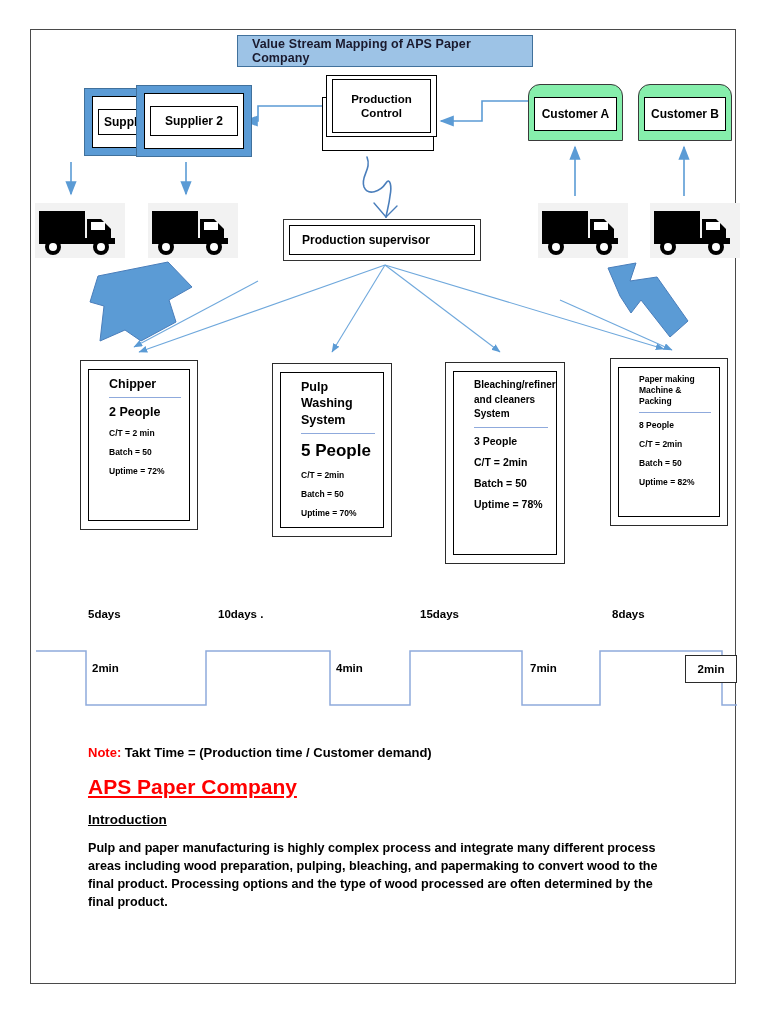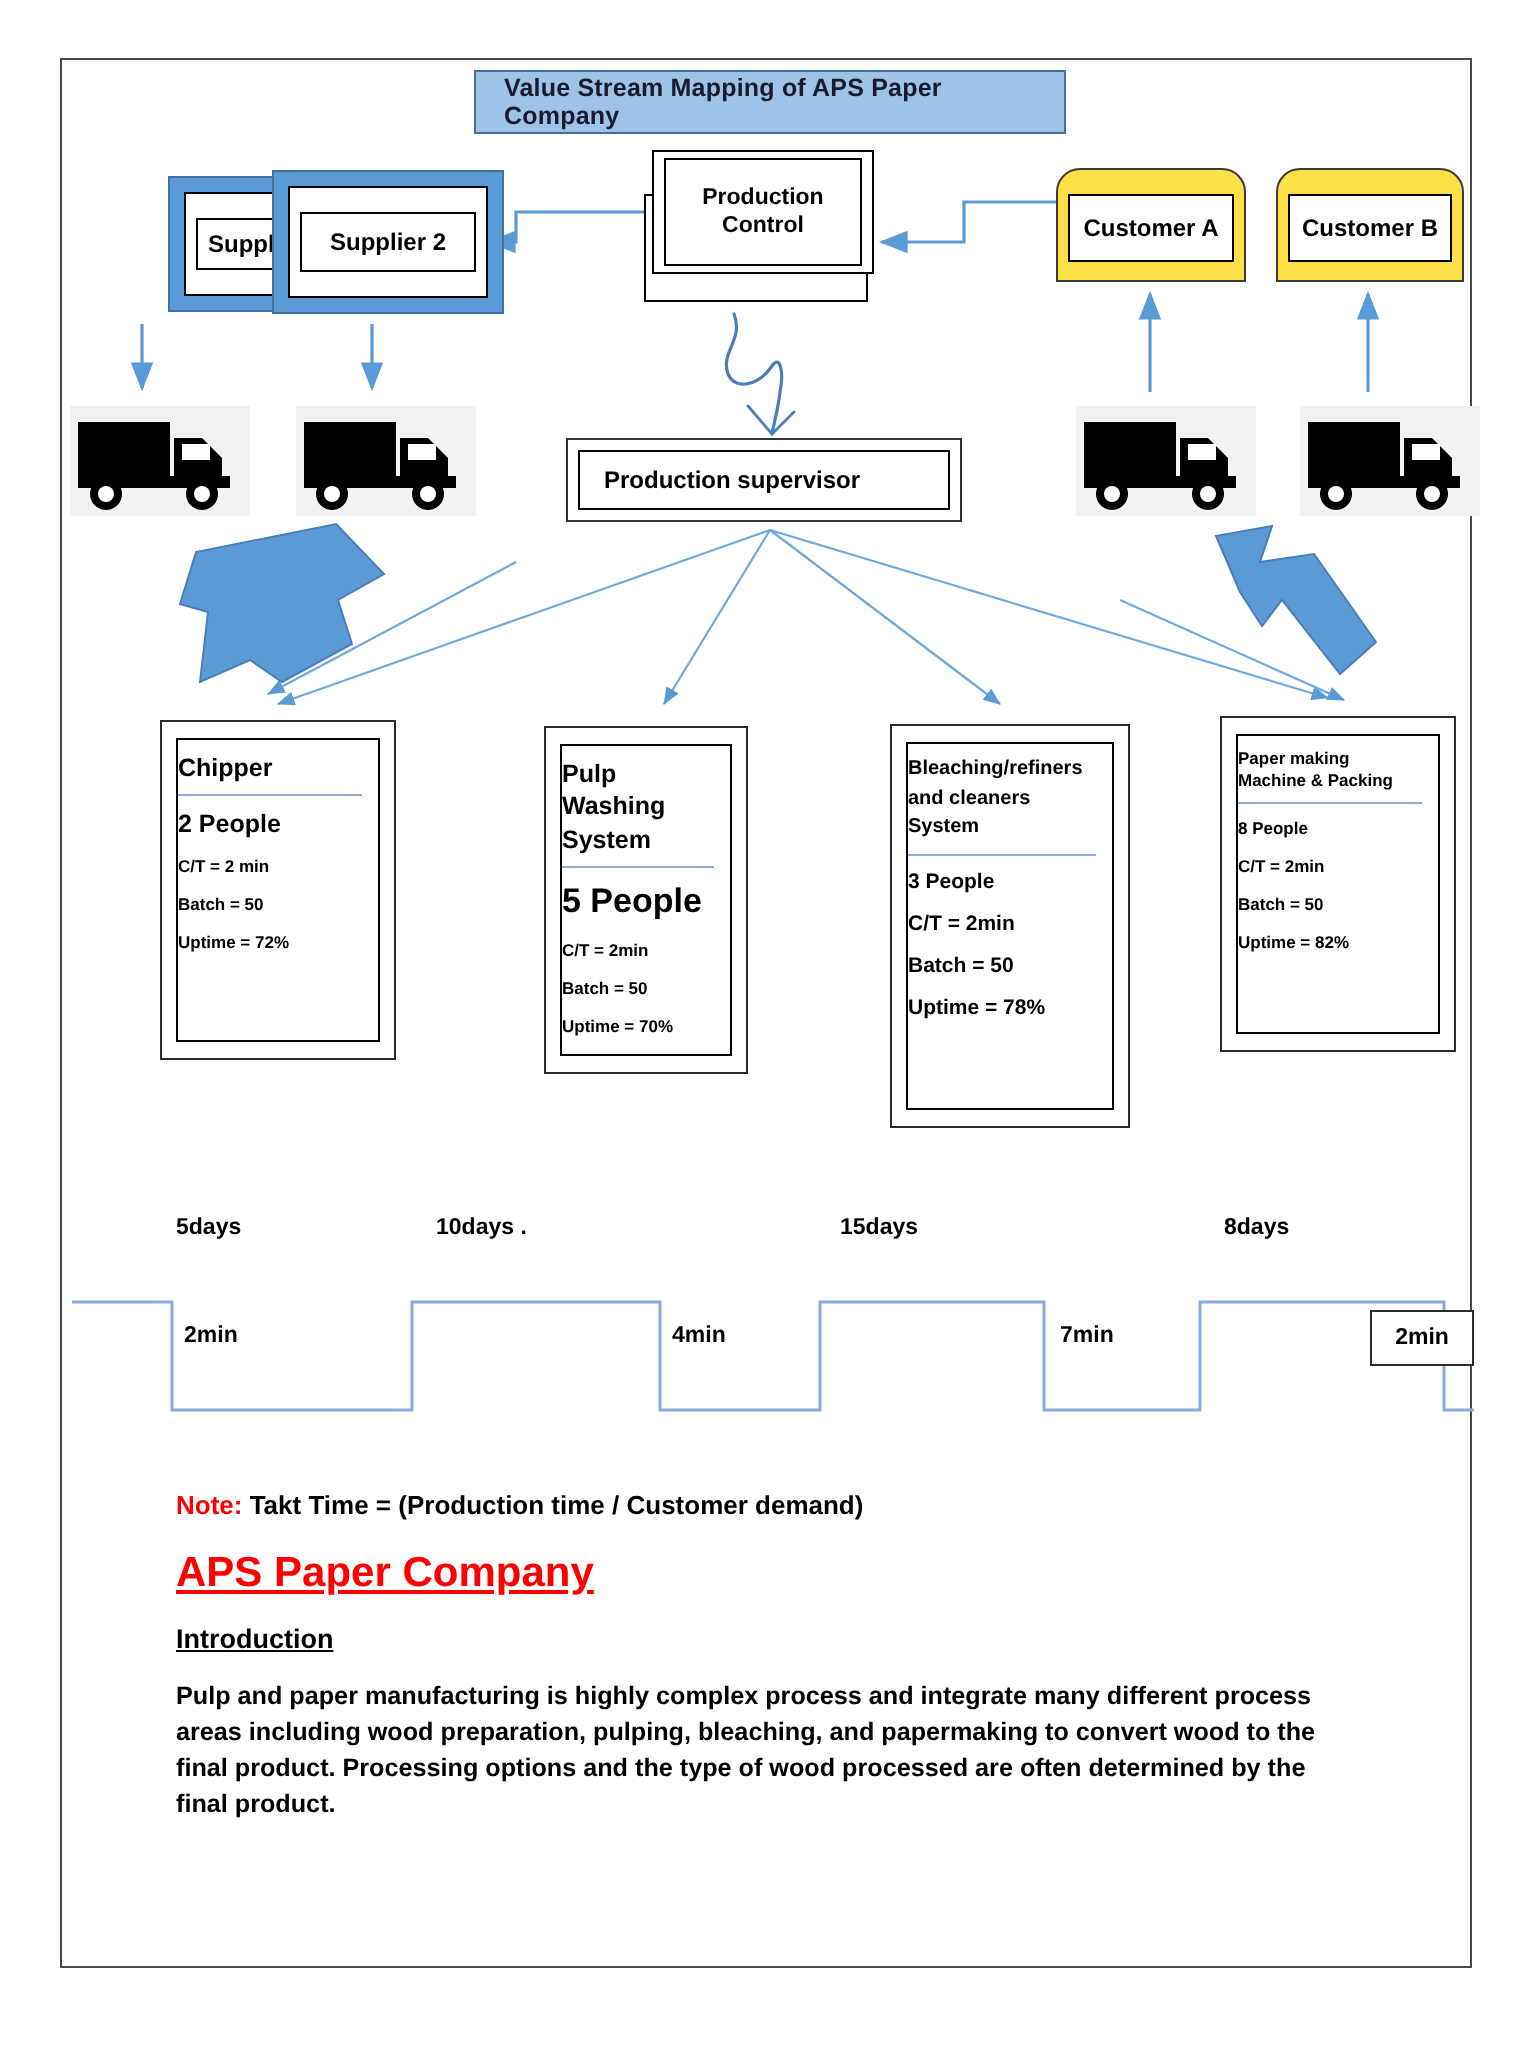--- a/index.html
+++ b/index.html
@@ -125,21 +125,21 @@
     justify-content: center;
     font-size: 11.5px;
     font-weight: bold;
     line-height: 1.25;
     text-align: center;
   }
 
   
   .customer-outer {
     position: absolute;
-    background: #fde047;
+    background: #86efac;
     border: 1.8px solid #3a3a3a;
     border-radius: 12px 12px 0 0;
     box-sizing: border-box;
     z-index: 6;
   }
   .customer-inner {
     position: absolute;
     left: 5px; top: 12px; right: 5px; bottom: 9px;
     background: #fff;
     border: 1px solid #000;
@@ -193,21 +193,21 @@
     border: 1.6px solid #2b2b2b;
     box-sizing: border-box;
     z-index: 6;
   }
   .process-inner {
     position: absolute;
     left: 7px; top: 8px; right: 7px; bottom: 8px;
     border: 1px solid #000;
     box-sizing: border-box;
     background: #fff;
-    padding: 6px 8px 0 0;
+    padding: 6px 8px 0 20px;
     overflow: hidden;
   }
   .process-title {
     font-weight: bold;
     line-height: 1.3;
     padding-bottom: 5px;
     border-bottom: 1px solid #8FAADC;
     margin-bottom: 7px;
   }
   .process-people {
@@ -418,21 +418,21 @@
 <div class="process-outer" id="proc-chipper" style="left:80px; top:360px; width:118px; height:170px;">
   <div class="process-inner">
     <div class="process-title">Chipper</div>
     <div class="process-people">2 People</div>
     <div class="process-metric">C/T = 2 min</div>
     <div class="process-metric">Batch = 50</div>
     <div class="process-metric">Uptime = 72%</div>
   </div>
 </div>
 
-<div class="process-outer" id="proc-pulp" style="left:272px; top:363px; width:102px; height:174px;">
+<div class="process-outer" id="proc-pulp" style="left:272px; top:363px; width:120px; height:174px;">
   <div class="process-inner">
     <div class="process-title">Pulp Washing System</div>
     <div class="process-people">5 People</div>
     <div class="process-metric">C/T = 2min</div>
     <div class="process-metric">Batch = 50</div>
     <div class="process-metric">Uptime = 70%</div>
   </div>
 </div>
 
 <div class="process-outer" id="proc-bleach" style="left:445px; top:362px; width:120px; height:202px;">

